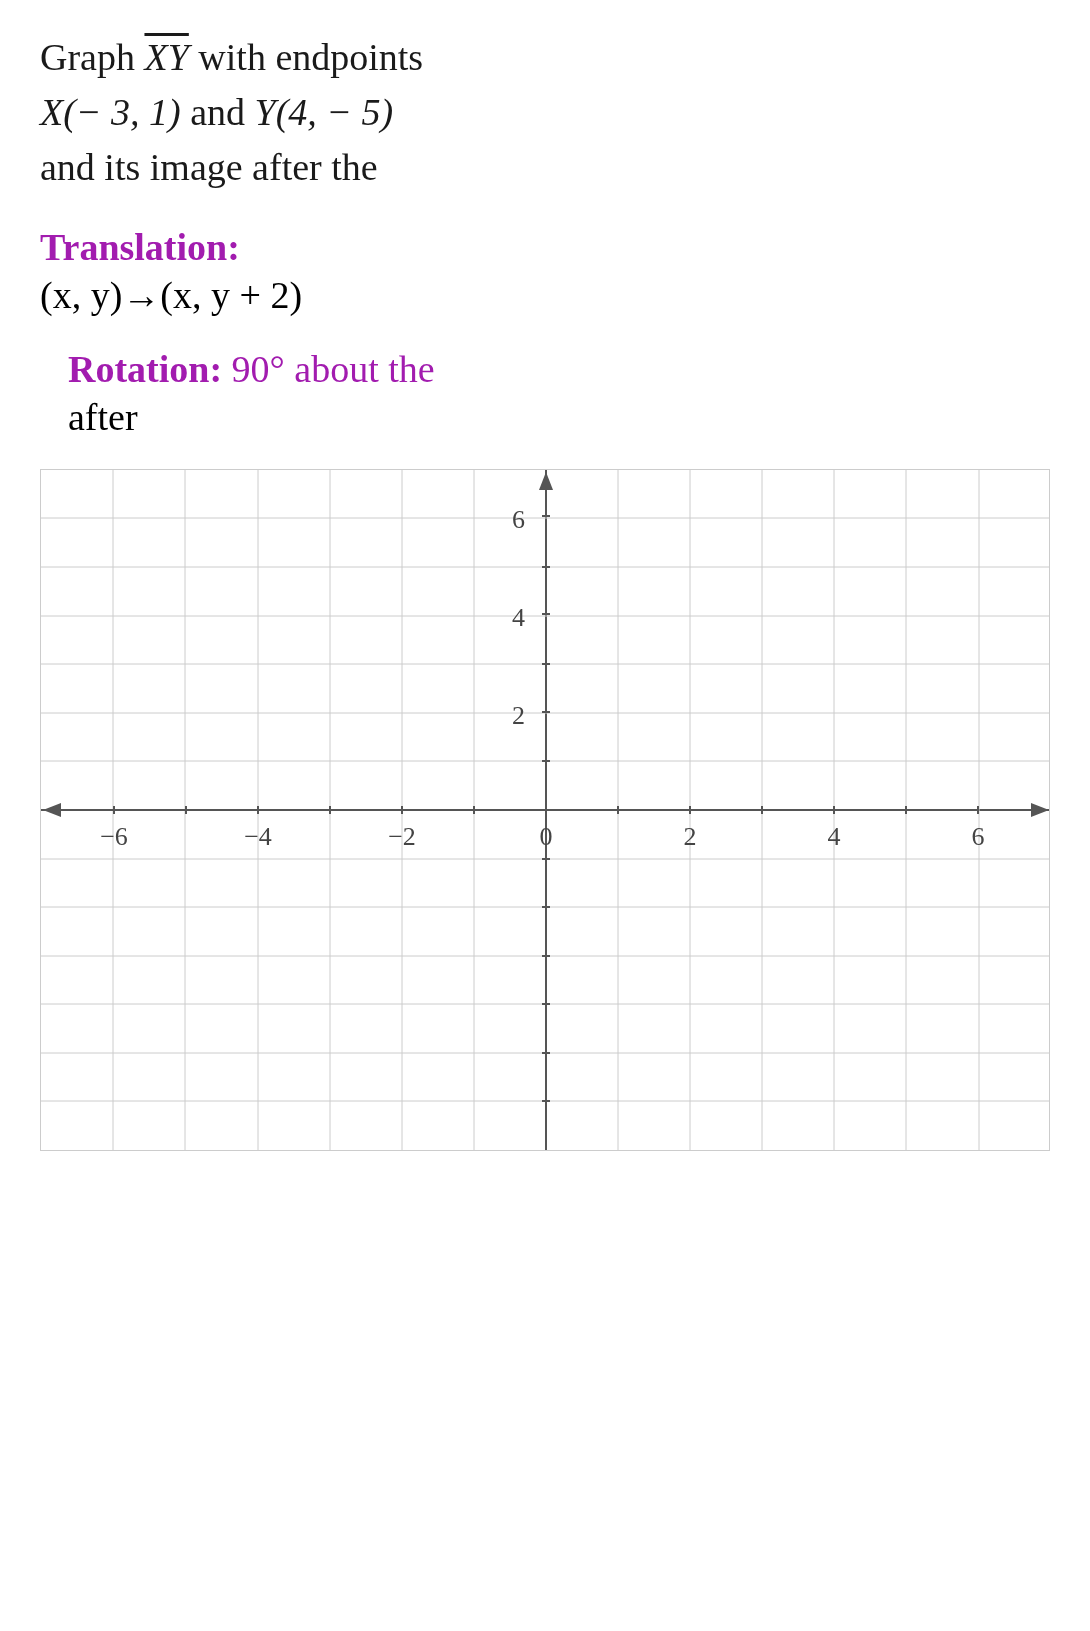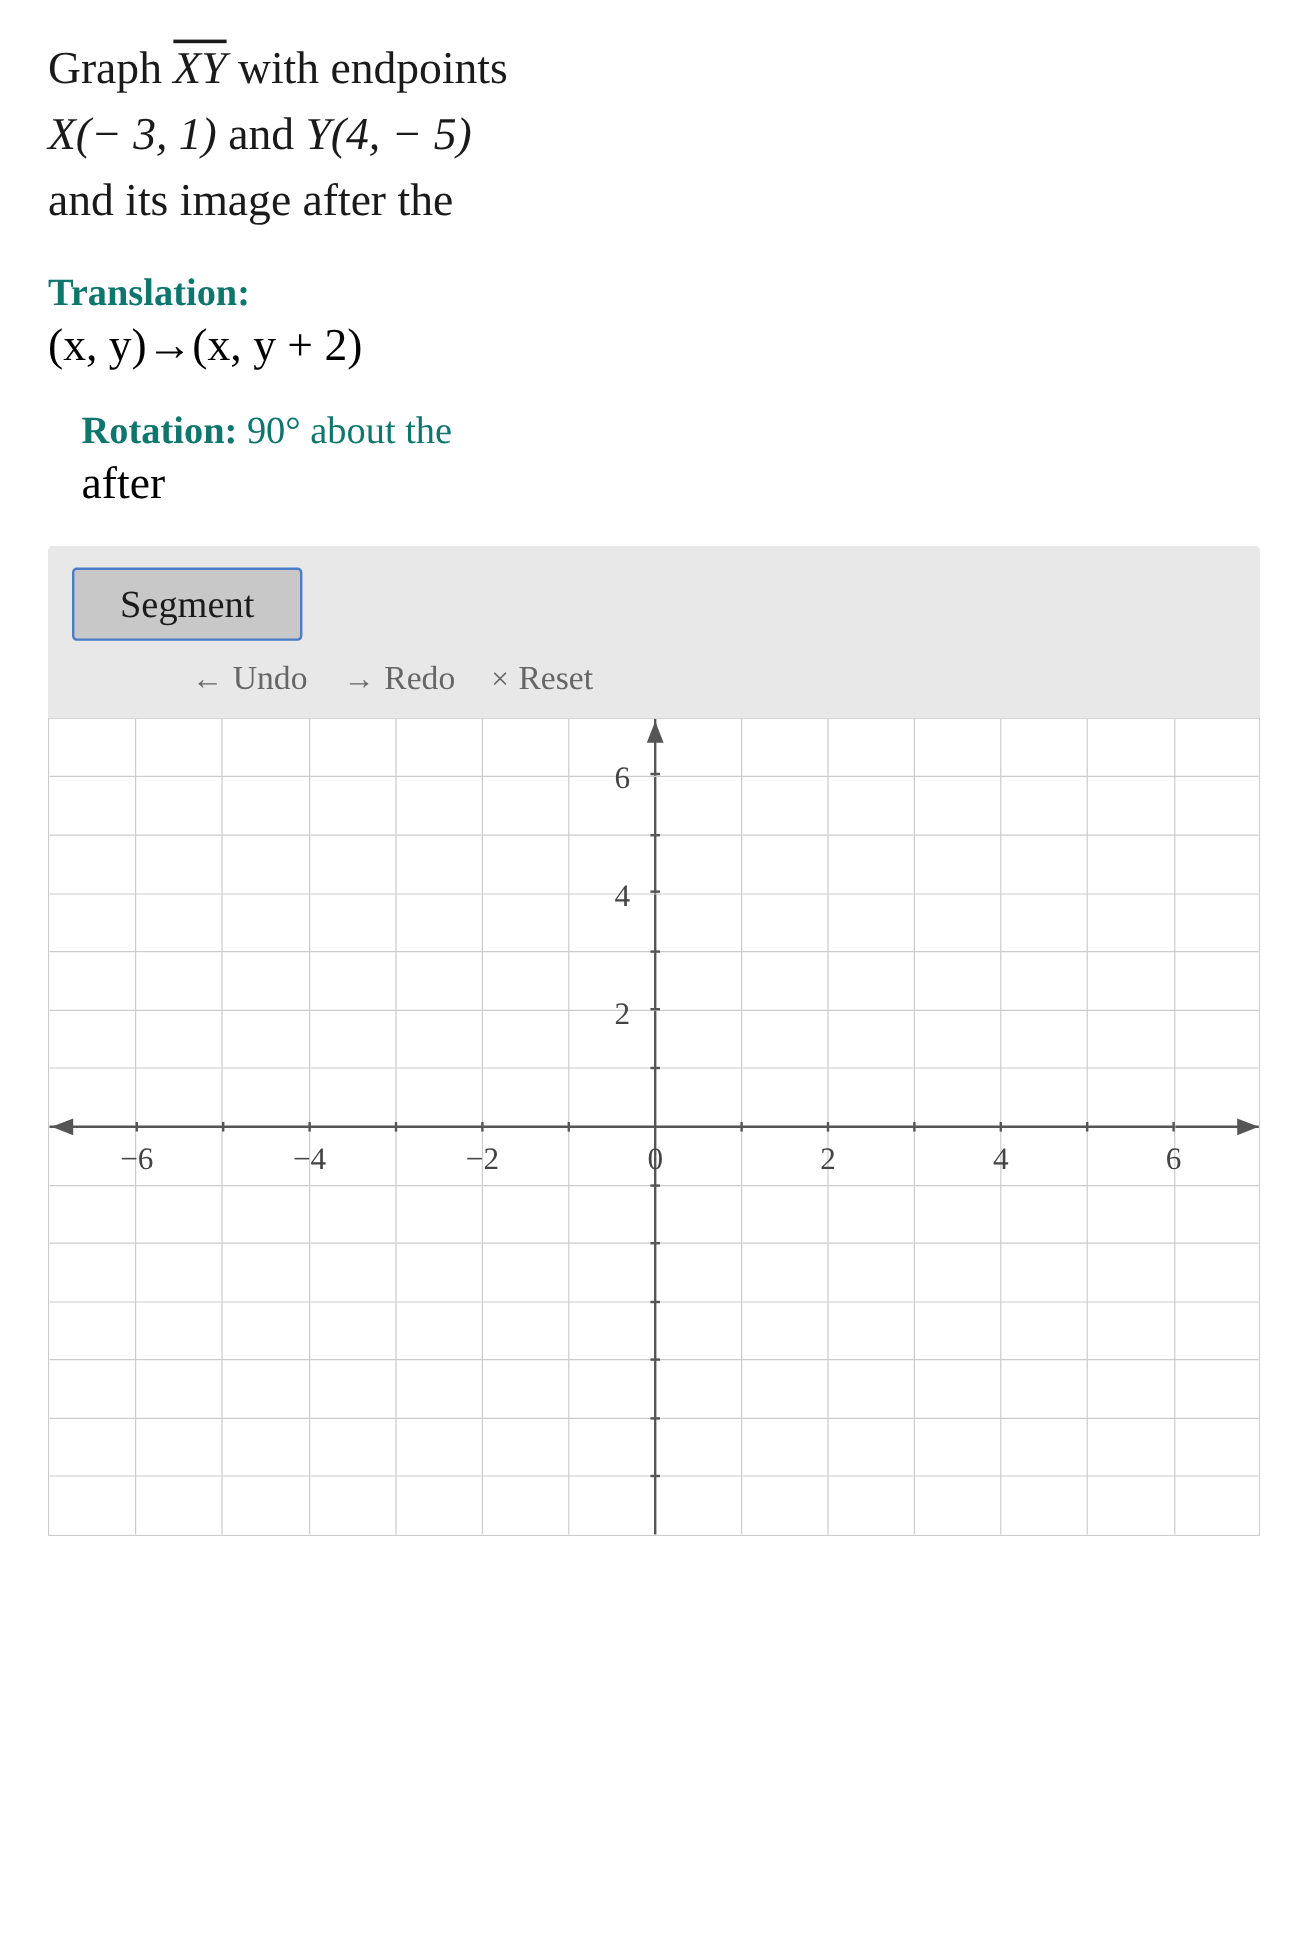--- a/index.html
+++ b/index.html
@@ -21,23 +21,23 @@
       margin-bottom: 30px;
     }
     .problem-text .overline {
       text-decoration: overline;
       font-style: italic;
     }
     .problem-text em {
       font-style: italic;
     }
     .section-label {
-      font-size: 32px;
+      font-size: 38px;
       font-weight: bold;
-      color: #0f766e;
+      color: #a21caf;
       margin-bottom: 4px;
     }
     .section-body {
       font-size: 38px;
       color: #000000;
       margin-bottom: 30px;
     }
     .toolbar-area {
       background: #e8e8e8;
       border-radius: 4px 4px 0 0;
@@ -117,39 +117,20 @@
     <div class="section-body">(x, y)→(x, y + 2)</div>
   </div>
 
   <div style="margin-bottom: 30px; margin-left: 28px;">
     <div class="section-label">
       <span>Rotation:</span><span style="font-weight:normal;"> 90° about the</span>
     </div>
     <div class="section-body">after</div>
   </div>
 
-  <div class="toolbar-area">
-    <div class="segment-btn-row">
-      <button class="segment-btn">Segment</button>
-    </div>
-    <div class="toolbar-controls">
-      <button class="toolbar-btn">
-        <span class="icon">←</span>
-        <span>Undo</span>
-      </button>
-      <button class="toolbar-btn">
-        <span class="icon">→</span>
-        <span>Redo</span>
-      </button>
-      <button class="toolbar-btn">
-        <span class="icon">×</span>
-        <span>Reset</span>
-      </button>
-    </div>
-  </div>
 
   <div class="graph-container">
     <svg class="graph-canvas" width="1010" height="680" viewBox="0 0 1010 680">
 
       <rect width="1010" height="680" fill="#ffffff"></rect>
 
       <line x1="72" y1="0" x2="72" y2="680" stroke="#cccccc" stroke-width="1"></line>
       <line x1="144" y1="0" x2="144" y2="680" stroke="#cccccc" stroke-width="1"></line>
       <line x1="217" y1="0" x2="217" y2="680" stroke="#cccccc" stroke-width="1"></line>
       <line x1="289" y1="0" x2="289" y2="680" stroke="#cccccc" stroke-width="1"></line>

